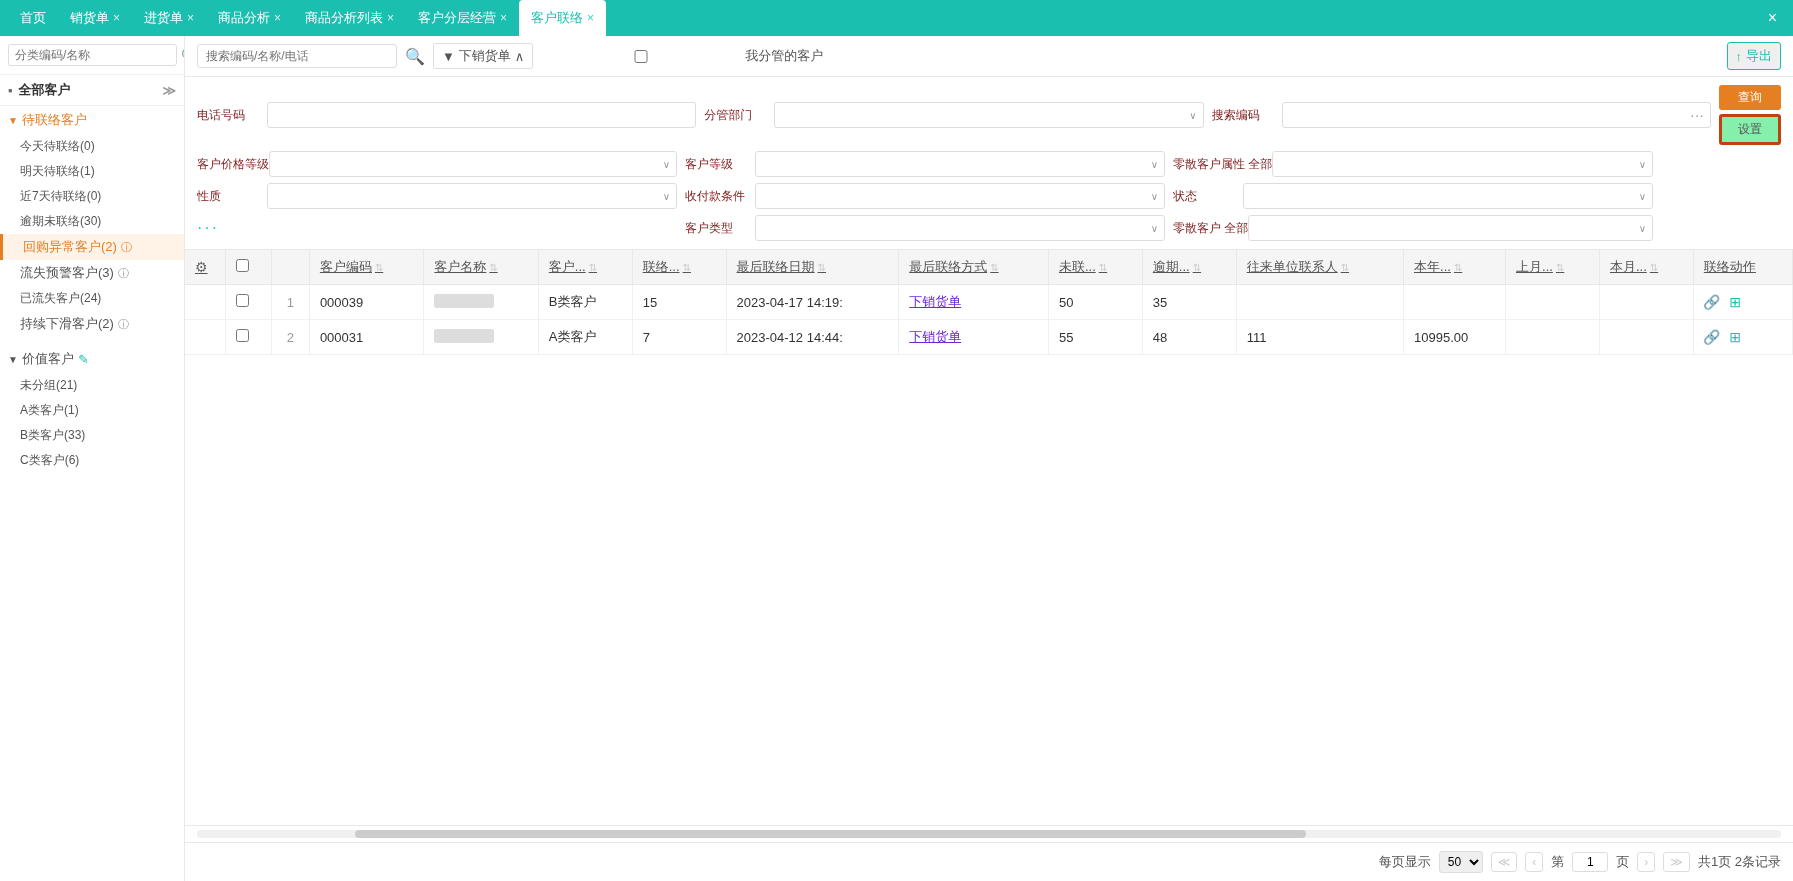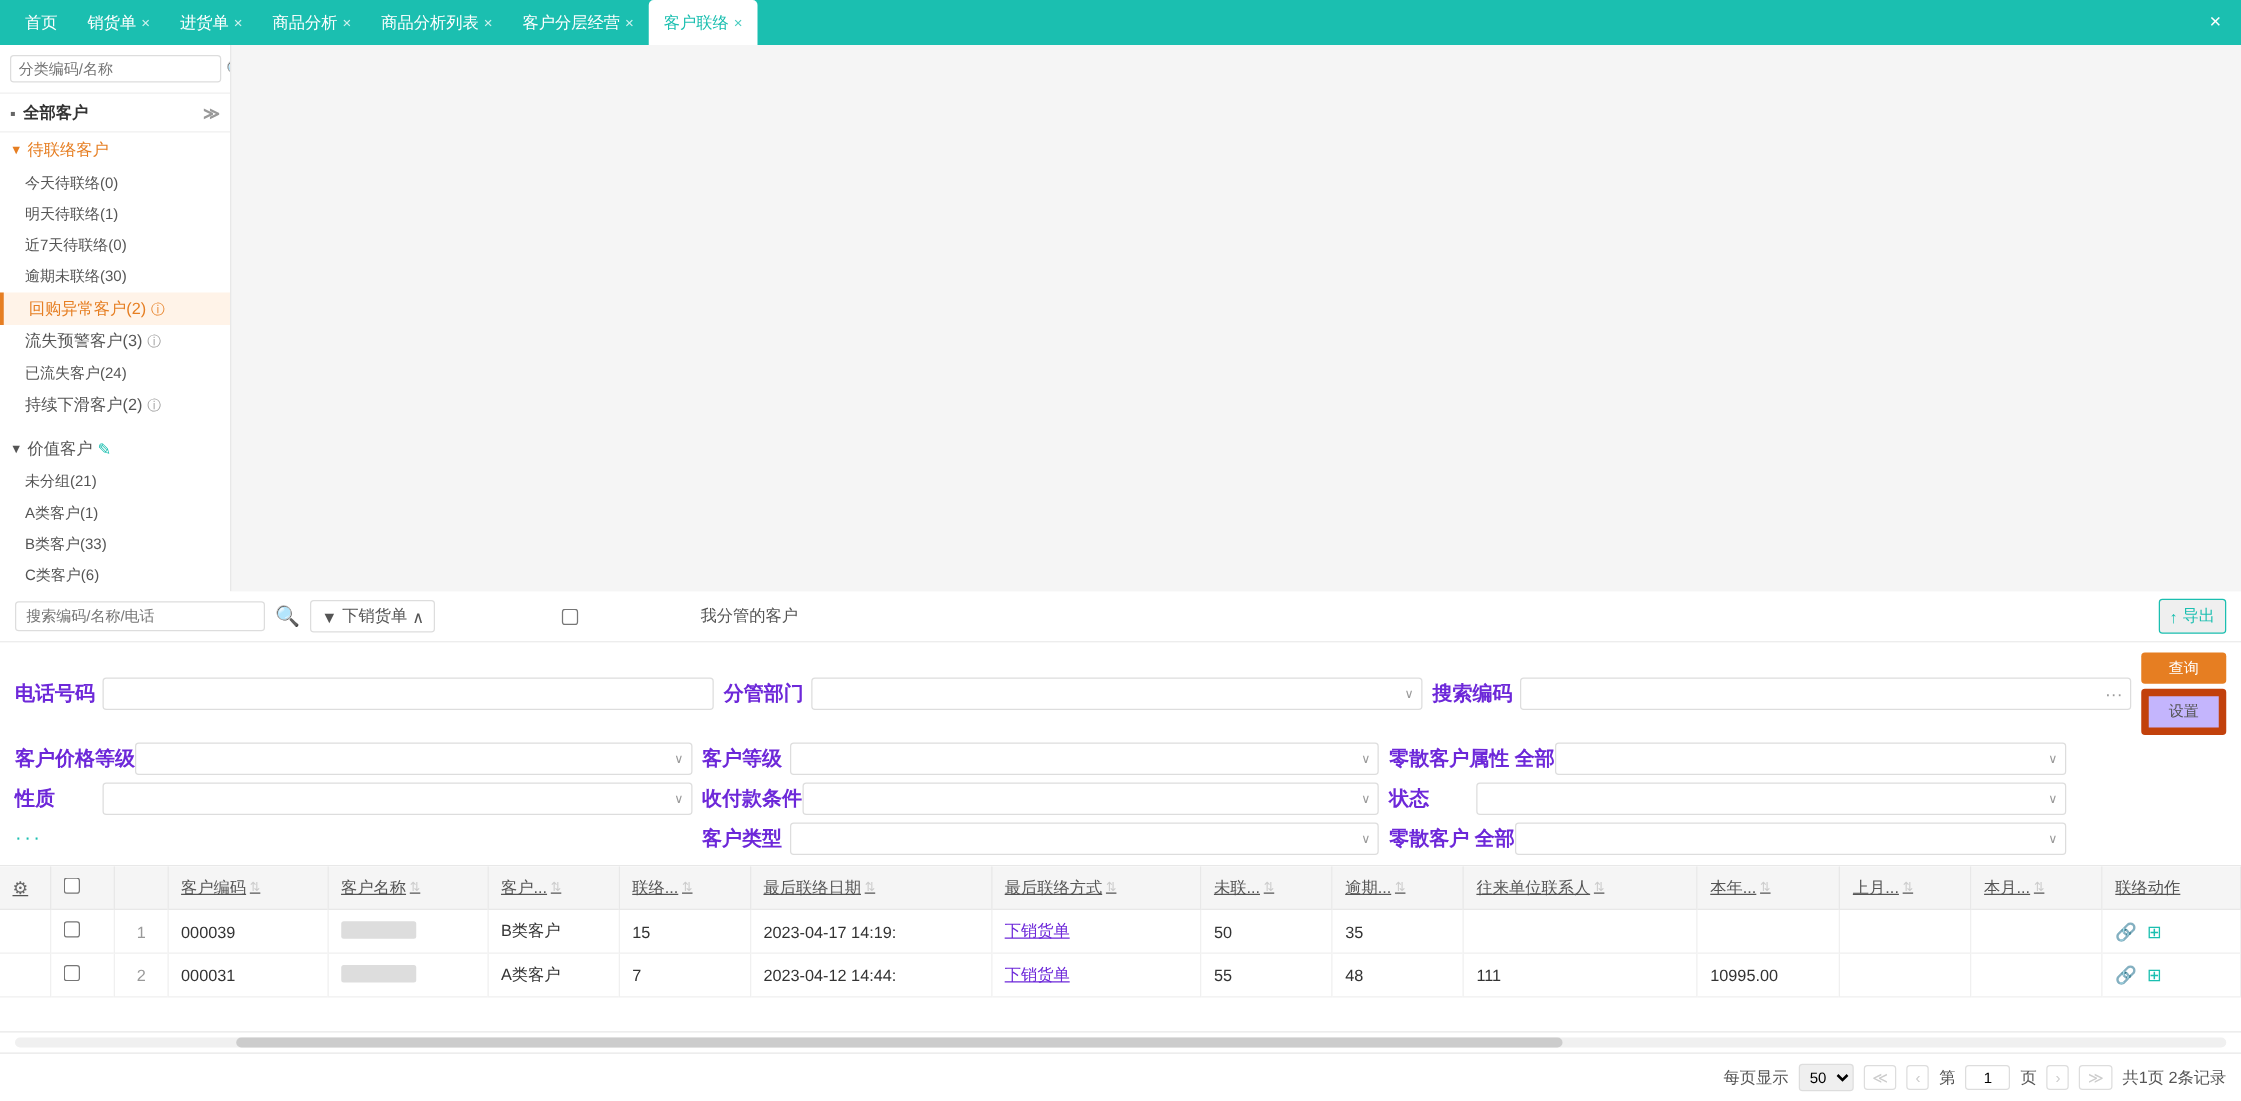--- a/index.html
+++ b/index.html
@@ -39,21 +39,20 @@
       color: white;
       font-size: 16px;
       cursor: pointer;
       padding: 0 8px;
     }
 
     
     .main-layout {
       display: flex;
       height: calc(881px - 36px);
-      flex-direction: column;
     }
 
     
     .sidebar {
       width: 185px;
       background: white;
       border-right: 1px solid #e8e8e8;
       display: flex;
       flex-direction: column;
       overflow-y: auto;
@@ -203,25 +202,24 @@
       margin-bottom: 6px;
     }
     .filter-row:last-child { margin-bottom: 0; }
     .filter-cell {
       display: flex;
       align-items: center;
       flex: 1;
       min-width: 0;
     }
     .filter-label {
-      color: #6d28d9;
-      font-size: 16px;
+      color: #7f1d1d;
+      font-size: 12px;
       white-space: nowrap;
       min-width: 70px;
-      font-weight: bold;
     }
     .filter-select {
       flex: 1;
       border: 1px solid #ddd;
       border-radius: 3px;
       padding: 3px 6px;
       font-size: 12px;
       color: #555;
       background: white;
       display: flex;
@@ -248,23 +246,23 @@
     .btn-query {
       background: #e67e22;
       color: white;
       border: none;
       border-radius: 3px;
       padding: 4px 16px;
       cursor: pointer;
       font-size: 12px;
     }
     .btn-settings {
-      background: #c4b5fd;
-      color: #555;
-      border: 6px solid #c2410c;
+      background: #86efac;
+      color: #555;
+      border: 3px solid #c2410c;
       border-radius: 3px;
       padding: 4px 16px;
       cursor: pointer;
       font-size: 12px;
       text-align: center;
     }
     .filter-more-cell {
       display: flex;
       align-items: center;
       gap: 4px;

